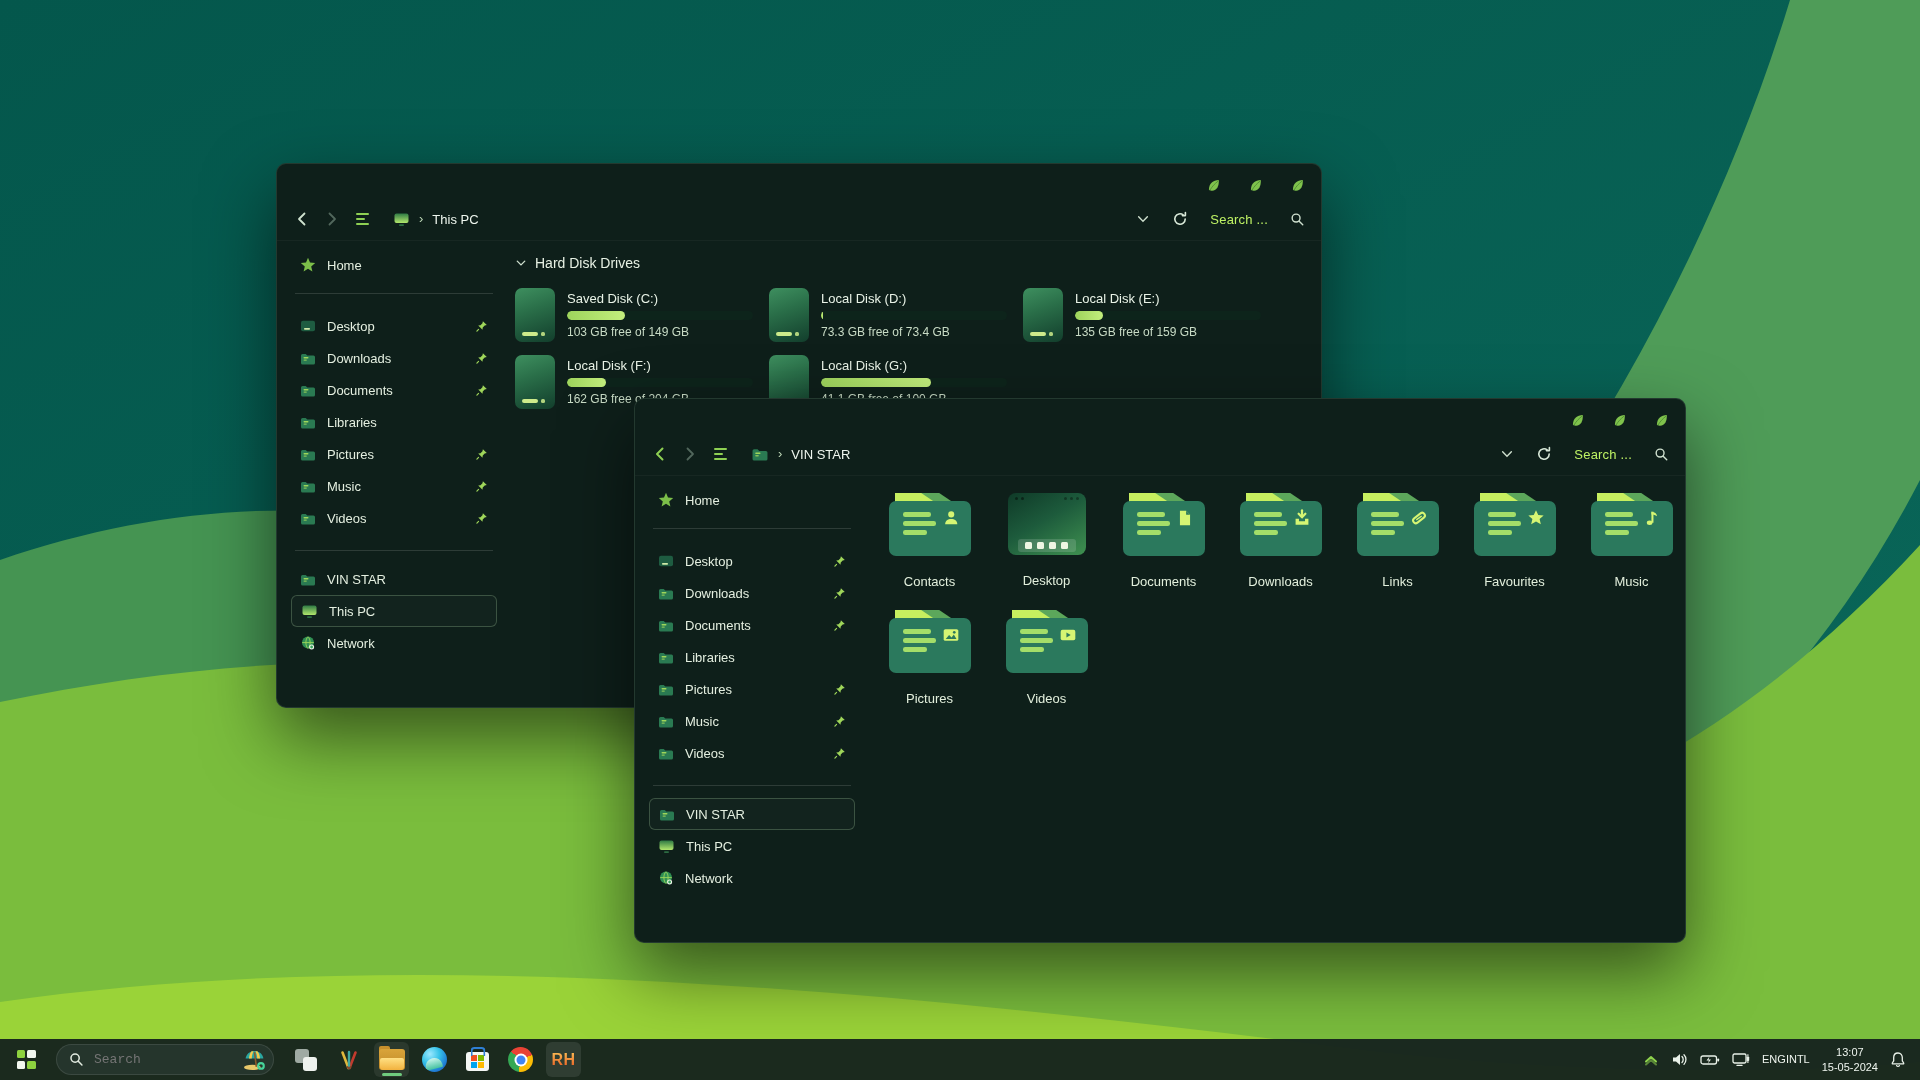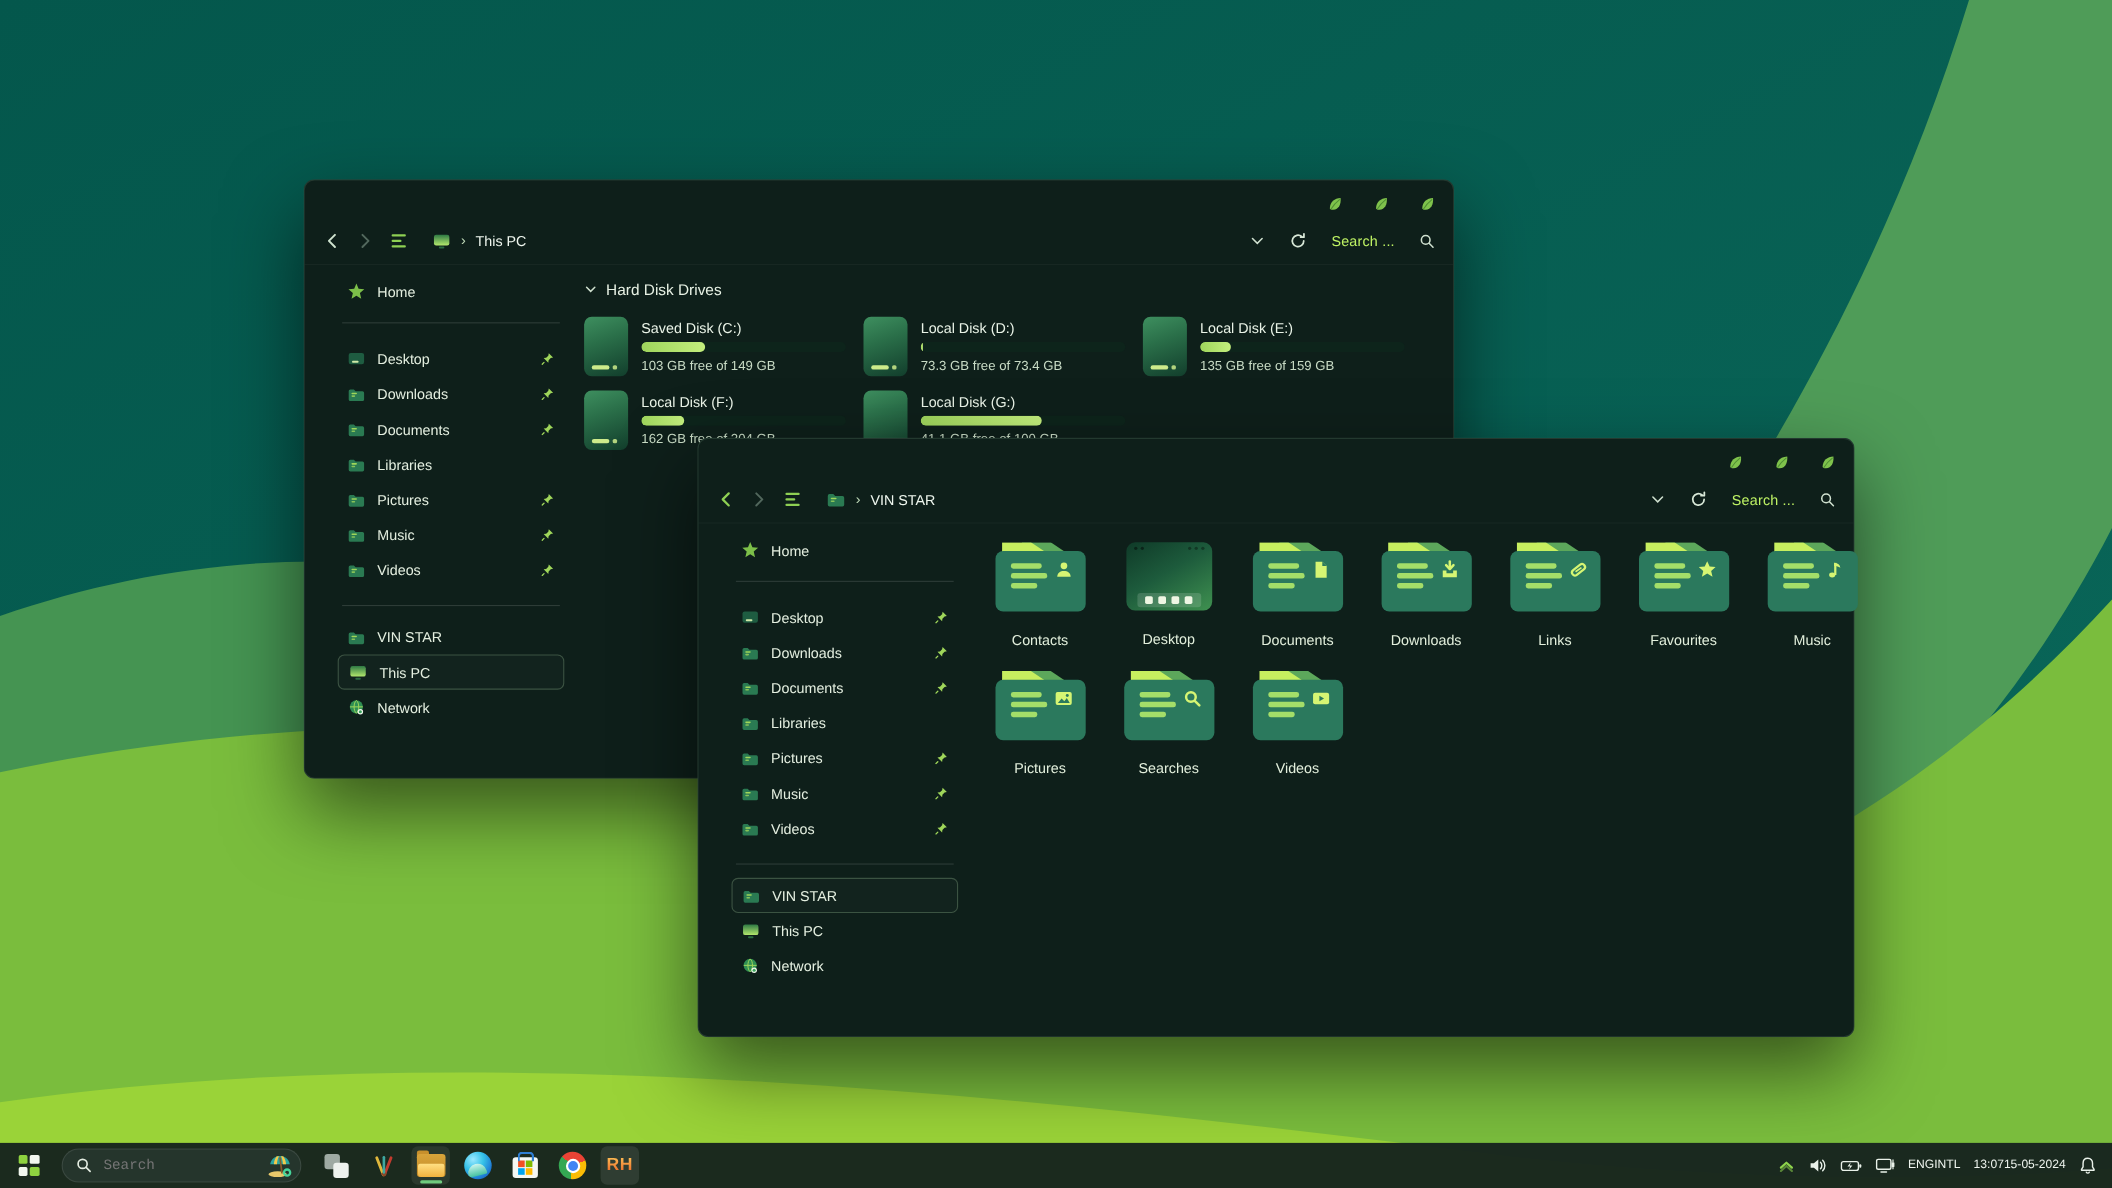--- a/index.html
+++ b/index.html
@@ -23,21 +23,21 @@
   .menu-icon span:nth-child(1){width:13px;}
   .menu-icon span:nth-child(2){width:9px;}
   .menu-icon span:nth-child(3){width:13px;}
   .crumb{display:flex;align-items:center;gap:9px;margin-left:8px;}
   .crumb-sep{color:#bfd9b8;font-size:13px;line-height:1;transform:translateY(-1px);}
   .crumb-label{font-size:13px;color:#eef6ee;}
   .tb-right{margin-left:auto;display:flex;align-items:center;gap:22px;}
   .search-text{font-size:13px;color:#bef264;letter-spacing:.2px;}
   .winbody{position:absolute;top:76px;bottom:0;left:0;right:0;display:flex;
     border-top:1px solid rgba(255,255,255,.04);}
-  .sidebar{width:230px;flex-shrink:0;padding:8px 10px 0 14px;margin-left:16px;}
+  .sidebar{width:230px;flex-shrink:0;padding:8px 10px 0 14px;}
   .srow{height:32px;display:flex;align-items:center;gap:11px;padding:0 9px;
     border-radius:6px;font-size:13px;color:#e4efe0;cursor:default;}
   .srow.selected{border:1px solid rgba(170,210,160,.28);background:rgba(255,255,255,.02);}
   .srow .pin{margin-left:auto;flex-shrink:0;}
   .sdivider{height:1px;background:rgba(255,255,255,.13);margin:12px 4px 16px;}
   .sdivider2{height:1px;background:rgba(255,255,255,.13);margin:16px 4px 12px;}
   .mini{flex-shrink:0;}
 
   
   .content-drives{flex:1;padding:14px 16px 0 8px;}
@@ -126,21 +126,21 @@
   .chrome{position:relative;width:25px;height:25px;border-radius:50%;
     background:conic-gradient(from -50deg,#ea4335 0 33%,#fbbc05 0 66%,#34a853 0 100%);}
   .chrome::before{content:"";position:absolute;left:50%;top:50%;width:13px;height:13px;
     transform:translate(-50%,-50%);background:#fff;border-radius:50%;}
   .chrome::after{content:"";position:absolute;left:50%;top:50%;width:9px;height:9px;
     transform:translate(-50%,-50%);background:#4285f4;border-radius:50%;}
   .rh{font-weight:700;font-size:16px;letter-spacing:.5px;
     background:linear-gradient(#ffc257,#e5541e);-webkit-background-clip:text;background-clip:text;color:transparent;}
   .tray{margin-left:auto;display:flex;align-items:center;gap:12px;padding-right:4px;}
   .lang{display:flex;flex-direction:row;font-size:11px;line-height:1.3;color:#eef4ee;}
-  .clock{display:flex;flex-direction:row;align-items:center;font-size:11px;line-height:1.3;color:#eef4ee;cursor:pointer;justify-content:space-between;}
+  .clock{display:flex;flex-direction:column;align-items:center;font-size:11px;line-height:1.3;color:#eef4ee;cursor:pointer;justify-content:space-between;}
 </style>
 </head>
 <body>
 
 <div class="desktop">
 
   <svg class="wallpaper" width="1920" height="1080" viewBox="0 0 1920 1080" preserveAspectRatio="none">
     <defs>
       <linearGradient id="bgTeal" x1="0" y1="0" x2="1" y2="1">
         <stop offset="0" stop-color="#04574c"></stop>
@@ -724,38 +724,20 @@
             <div class="ficon">
                 <div class="tab tab-b"></div>
                 <div class="tab tab-a"></div>
               <div class="fbody">
                   <span class="flines">
                     <span></span>
                     <span></span>
                     <span></span>
                   </span>
                 <svg class="badge" viewBox="0 0 16 16">
-                    <circle cx="6.8" cy="6.8" r="3.9" fill="none" stroke="#d6f573" stroke-width="2"></circle>
-                    <line x1="9.9" y1="9.9" x2="13.6" y2="13.6" stroke="#d6f573" stroke-width="2" stroke-linecap="round"></line>
-                  </svg>
-              </div>
-            </div>
-            <div class="tlabel">Searches</div>
-          </div>
-          <div class="tile">
-            <div class="ficon">
-                <div class="tab tab-b"></div>
-                <div class="tab tab-a"></div>
-              <div class="fbody">
-                  <span class="flines">
-                    <span></span>
-                    <span></span>
-                    <span></span>
-                  </span>
-                <svg class="badge" viewBox="0 0 16 16">
                     <rect x="1.5" y="3.4" width="13" height="9.2" rx="1.6" fill="#d6f573"></rect>
                     <path d="M6.6 5.8 l3.8 2.2 -3.8 2.2 z" fill="#2b795d"></path>
                   </svg>
               </div>
             </div>
             <div class="tlabel">Videos</div>
           </div>
         </div>
       </div>
     </div>

